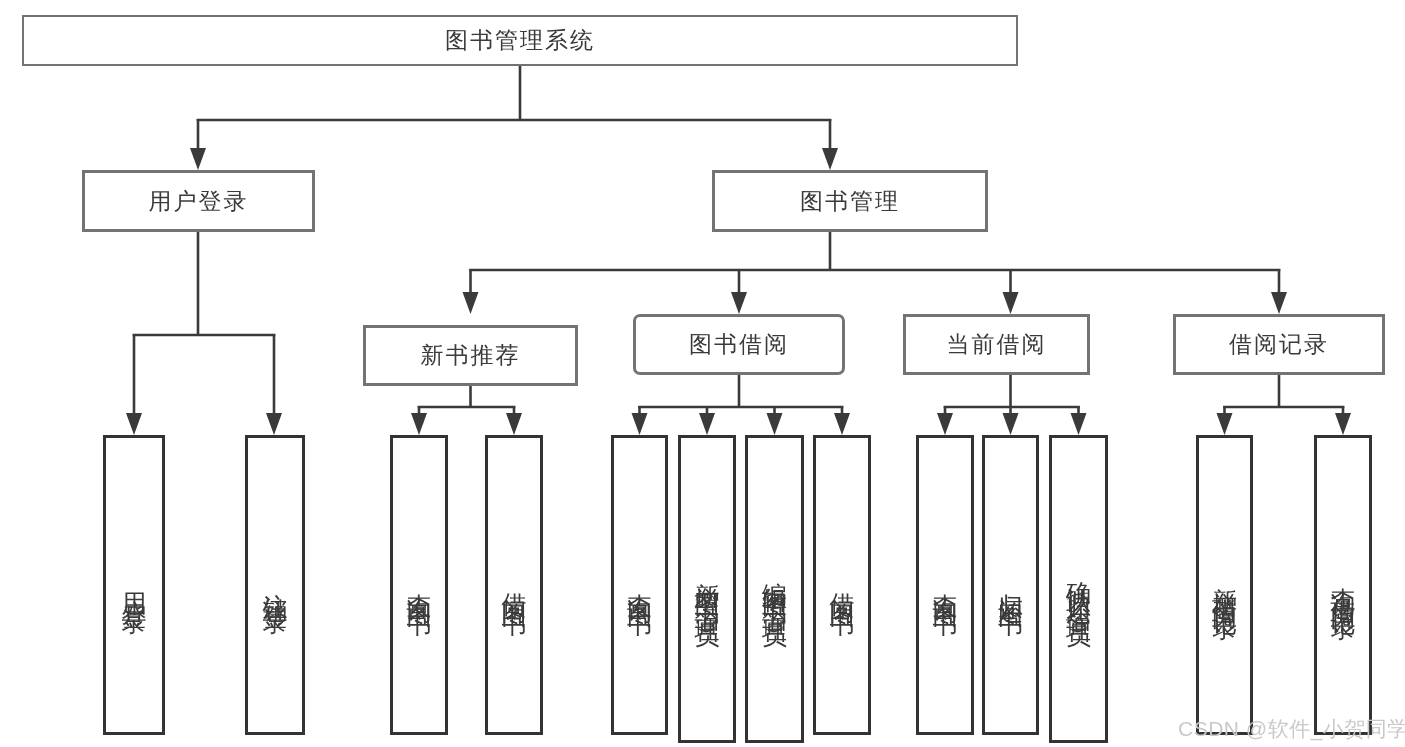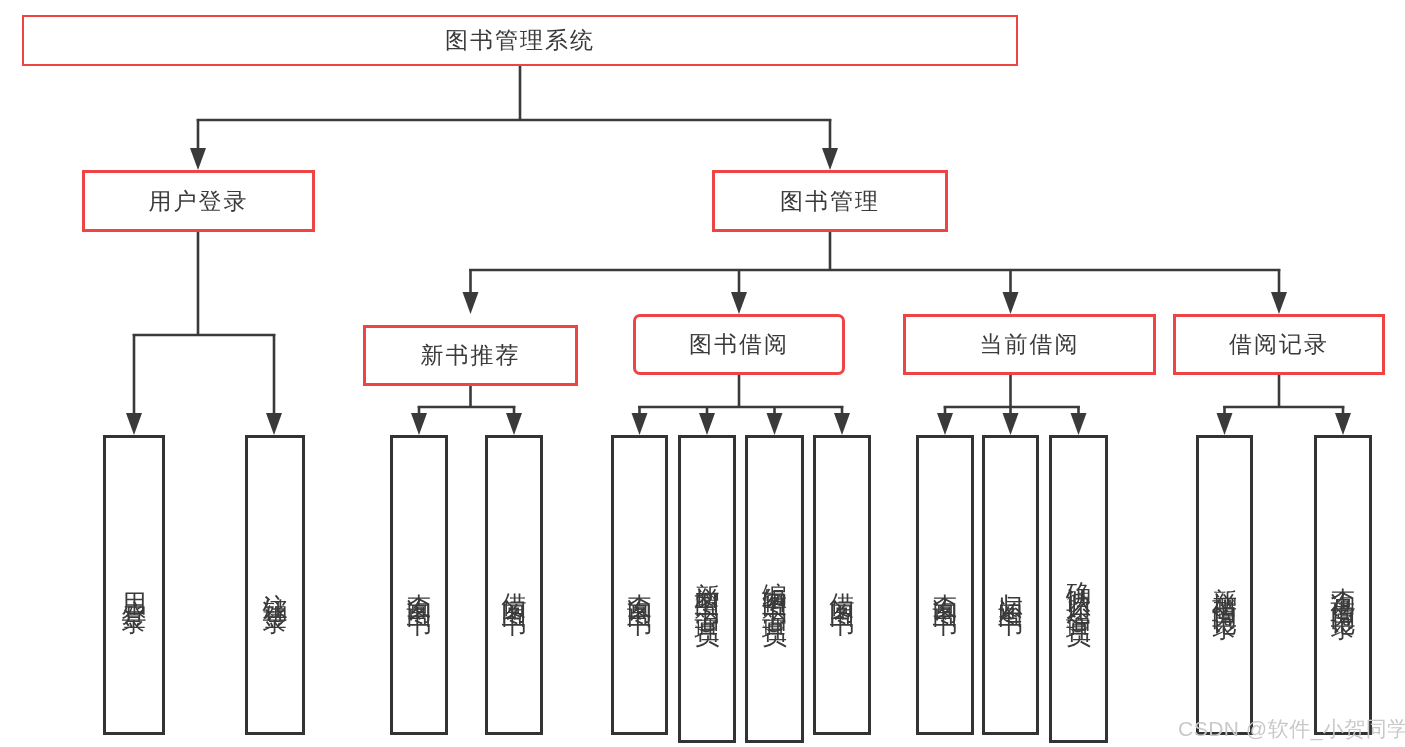--- a/index.html
+++ b/index.html
@@ -18,21 +18,21 @@
   #connectors {
     position: absolute;
     left: 0; top: 0;
     width: 1405px;
     height: 747px;
     pointer-events: none;
   }
   .node {
     position: absolute;
     box-sizing: border-box;
-    border: 3px solid #ef4444;
+    border: 3px solid #737373;
     background: #ffffff;
     display: flex;
     align-items: center;
     justify-content: center;
     color: #3a3a3a;
     font-size: 23px;
     letter-spacing: 2px;
     white-space: nowrap;
     z-index: 2;
   }
@@ -132,25 +132,25 @@
     <line class="cline" x1="1223.2" y1="407" x2="1344.3" y2="407"></line>
     <line class="cline" x1="1224.5" y1="406" x2="1224.5" y2="415"></line>
     <polygon class="ahead" points="1224.5,435 1216.5,413 1232.5,413"></polygon>
     <line class="cline" x1="1343" y1="406" x2="1343" y2="415"></line>
     <polygon class="ahead" points="1343,435 1335,413 1351,413"></polygon>
   </svg>
 
   <div class="node root" style="left:22px; top:15px; width:996px; height:51px;">图书管理系统</div>
 
   <div class="node" style="left:82px; top:170px; width:233px; height:62px;">用户登录</div>
-  <div class="node" style="left:712px; top:170px; width:236px; height:62px;">图书管理</div>
+  <div class="node" style="left:712px; top:170px; width:276px; height:62px;">图书管理</div>
 
   <div class="node" style="left:363px; top:325px; width:215px; height:61px;">新书推荐</div>
   <div class="node" style="left:633px; top:314px; width:212px; height:61px;border-radius:7px;">图书借阅</div>
-  <div class="node" style="left:903px; top:314px; width:253px; height:61px;">当前借阅</div>
+  <div class="node" style="left:903px; top:314px; width:187px; height:61px;">当前借阅</div>
   <div class="node" style="left:1173px; top:314px; width:212px; height:61px;">借阅记录</div>
 
   <div class="leaf" style="left:103px; top:435px; width:62px; height:300px;">用户登录</div>
   <div class="leaf" style="left:245px; top:435px; width:60px; height:300px;">注销登录</div>
 
   <div class="leaf" style="left:390px; top:435px; width:58px; height:300px;">查询图书</div>
   <div class="leaf" style="left:485px; top:435px; width:58px; height:300px;">借阅图书</div>
 
   <div class="leaf" style="left:611px; top:435px; width:57px; height:300px;">查询图书</div>
   <div class="leaf" style="left:678px; top:435px; width:58px; height:308px;">新增图书（管理员）</div>

